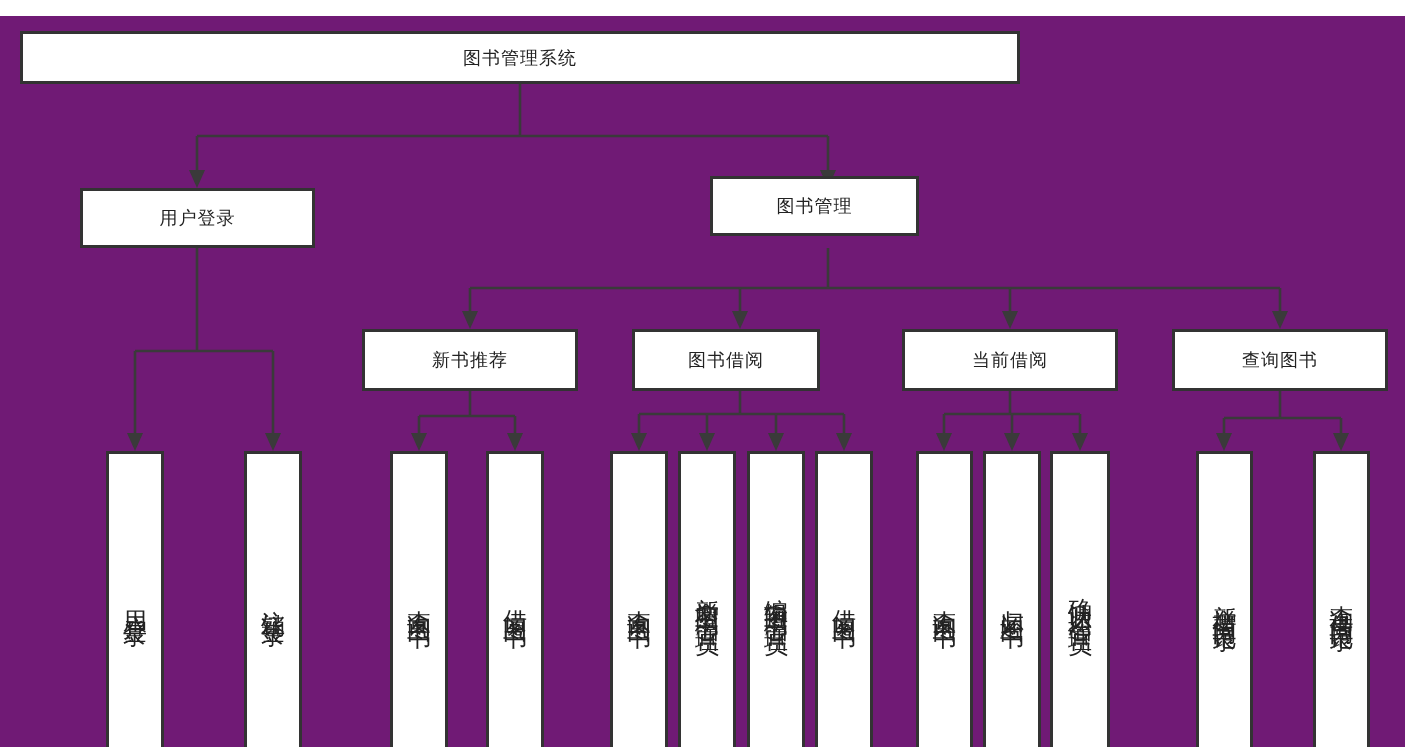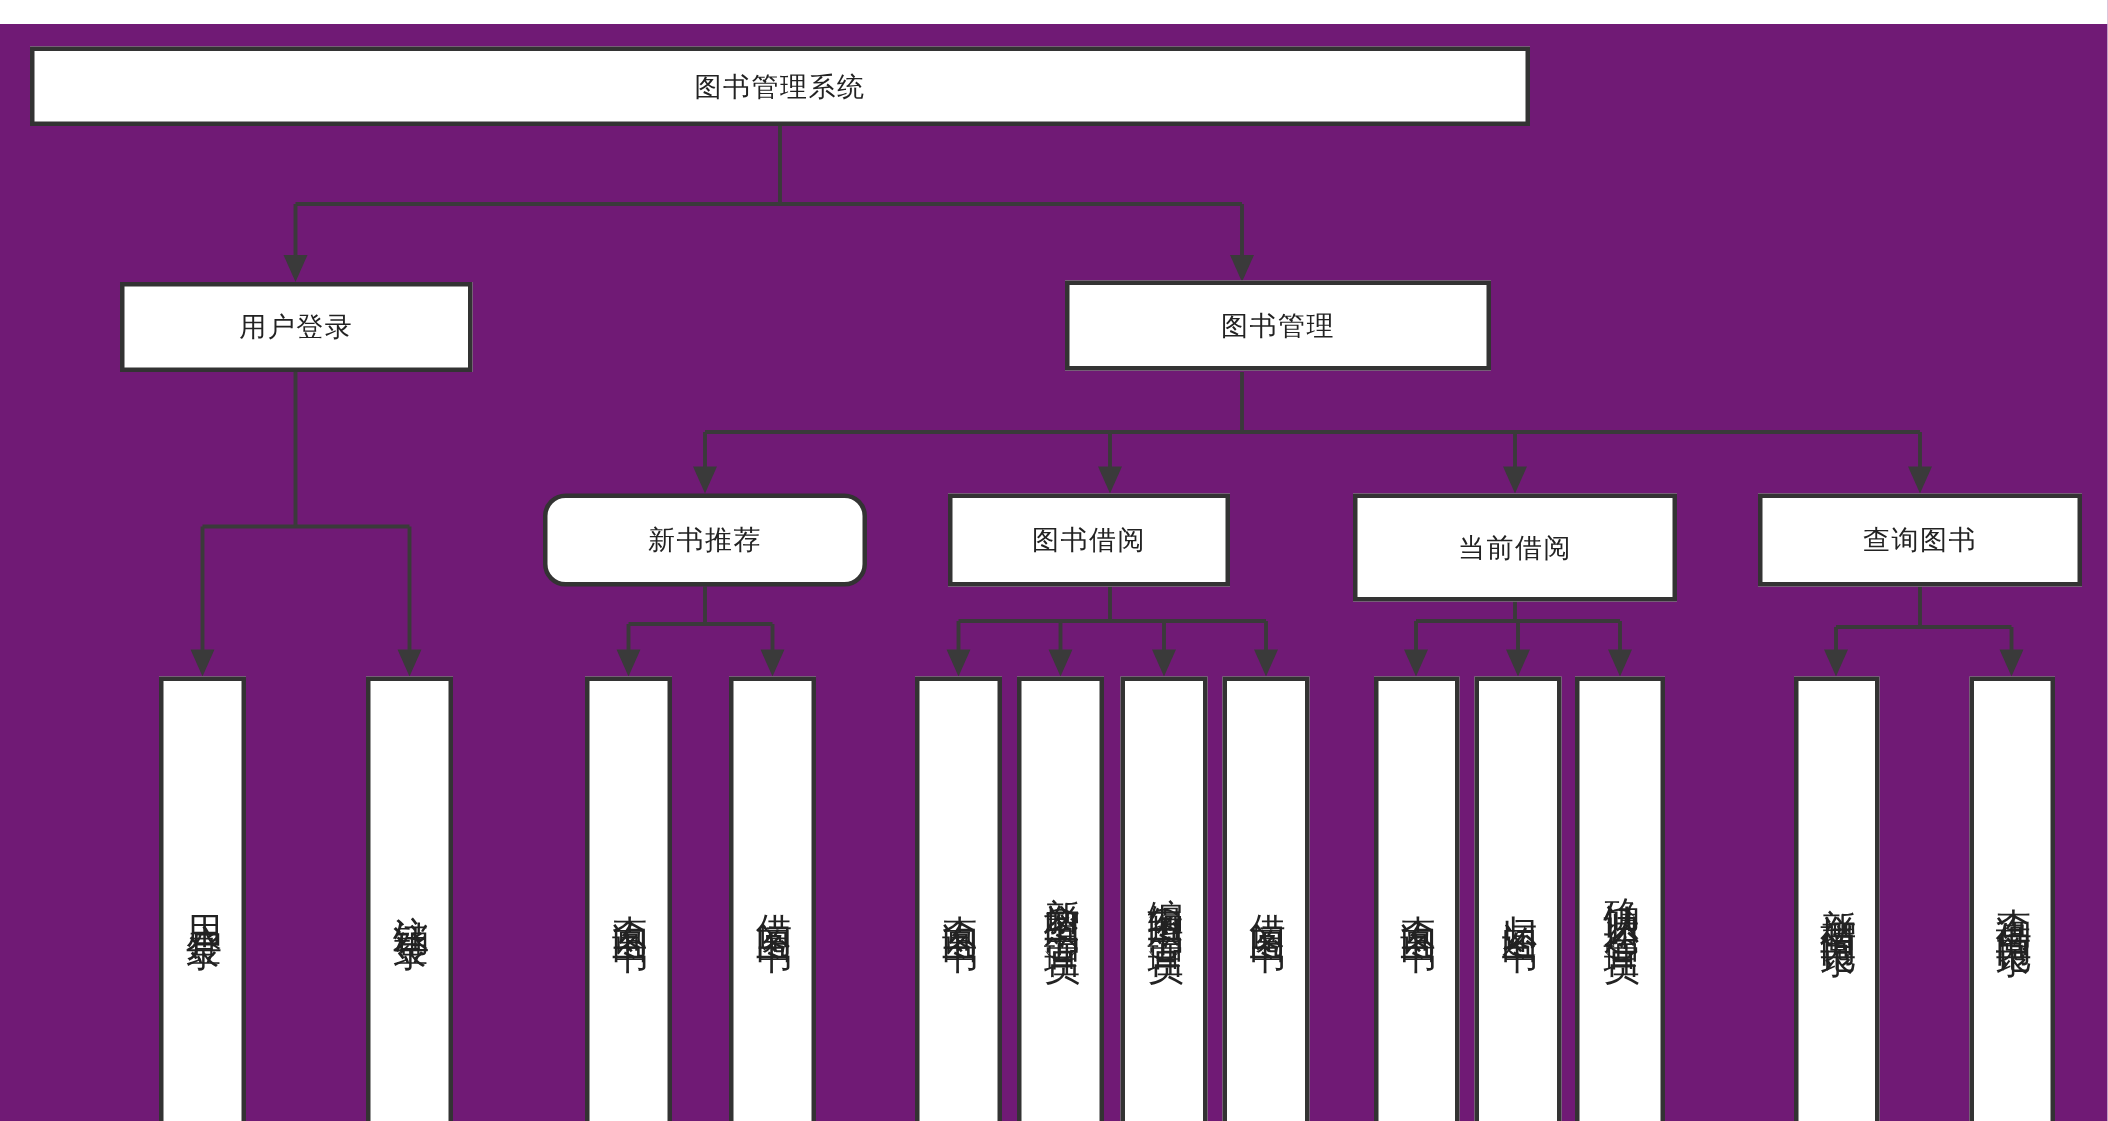--- a/index.html
+++ b/index.html
@@ -139,31 +139,31 @@
     </g>
   </svg>
 
   <div class="box h" style="left:20px; top:15px; width:1000px; height:53px;">
     <span>图书管理系统</span>
   </div>
 
   <div class="box h" style="left:80px; top:172px; width:235px; height:60px;">
     <span>用户登录</span>
   </div>
-  <div class="box h" style="left:710px; top:171px; width:284px; height:60px;">
+  <div class="box h" style="left:710px; top:160px; width:209px; height:60px;">
     <span>图书管理</span>
   </div>
 
-  <div class="box h" style="left:362px; top:313px; width:216px; height:62px;border-radius:15px;">
+  <div class="box h" style="left:362px; top:313px; width:216px; height:62px;">
     <span>新书推荐</span>
   </div>
   <div class="box h" style="left:632px; top:313px; width:188px; height:62px;">
     <span>图书借阅</span>
   </div>
-  <div class="box h" style="left:902px; top:313px; width:216px; height:72px;">
+  <div class="box h" style="left:902px; top:313px; width:216px; height:62px;">
     <span>当前借阅</span>
   </div>
   <div class="box h" style="left:1172px; top:313px; width:216px; height:62px;">
     <span>查询图书</span>
   </div>
 
   <div class="box v" style="left:106px; top:435px; width:58px; height:300px;">
     <span>用户登录</span>
   </div>
   <div class="box v" style="left:244px; top:435px; width:58px; height:300px;">

